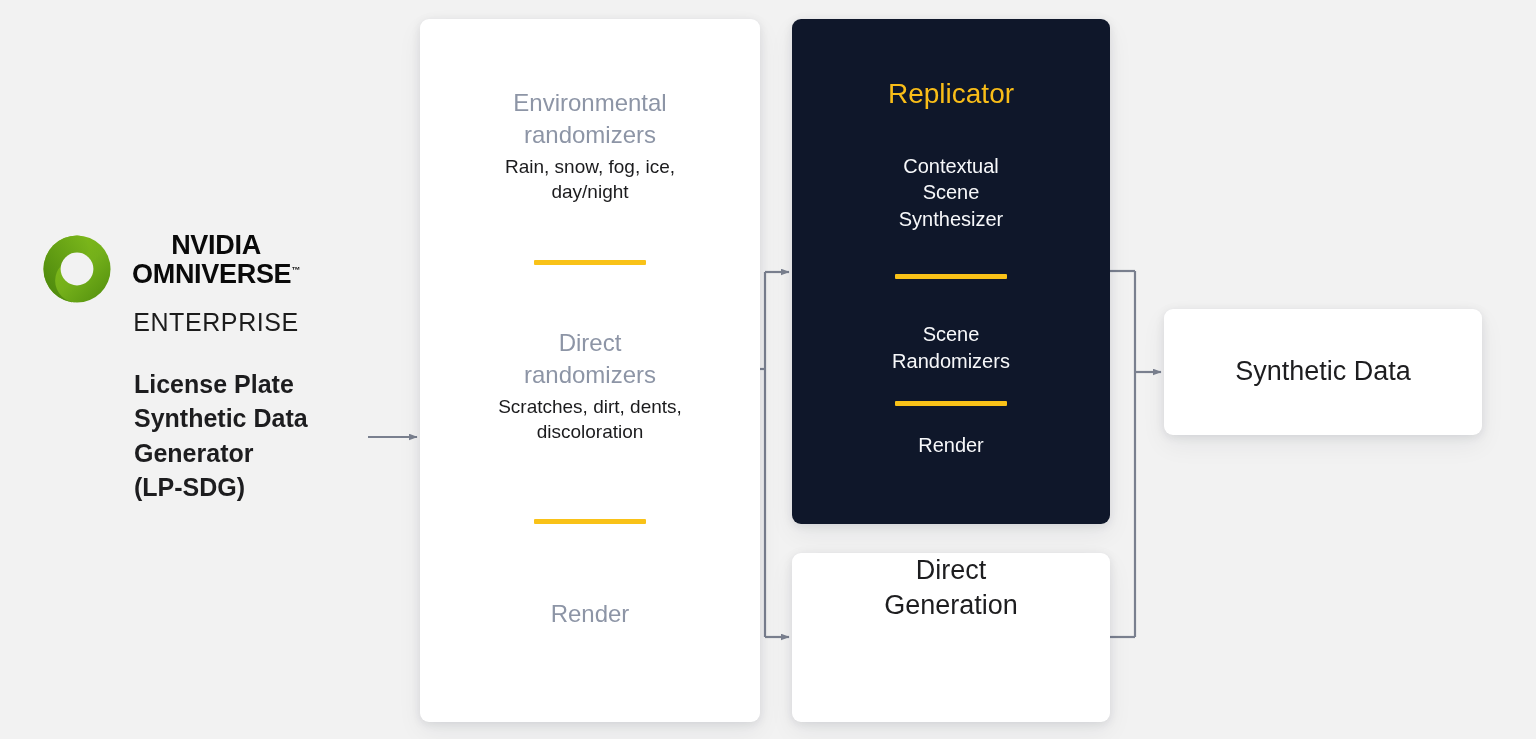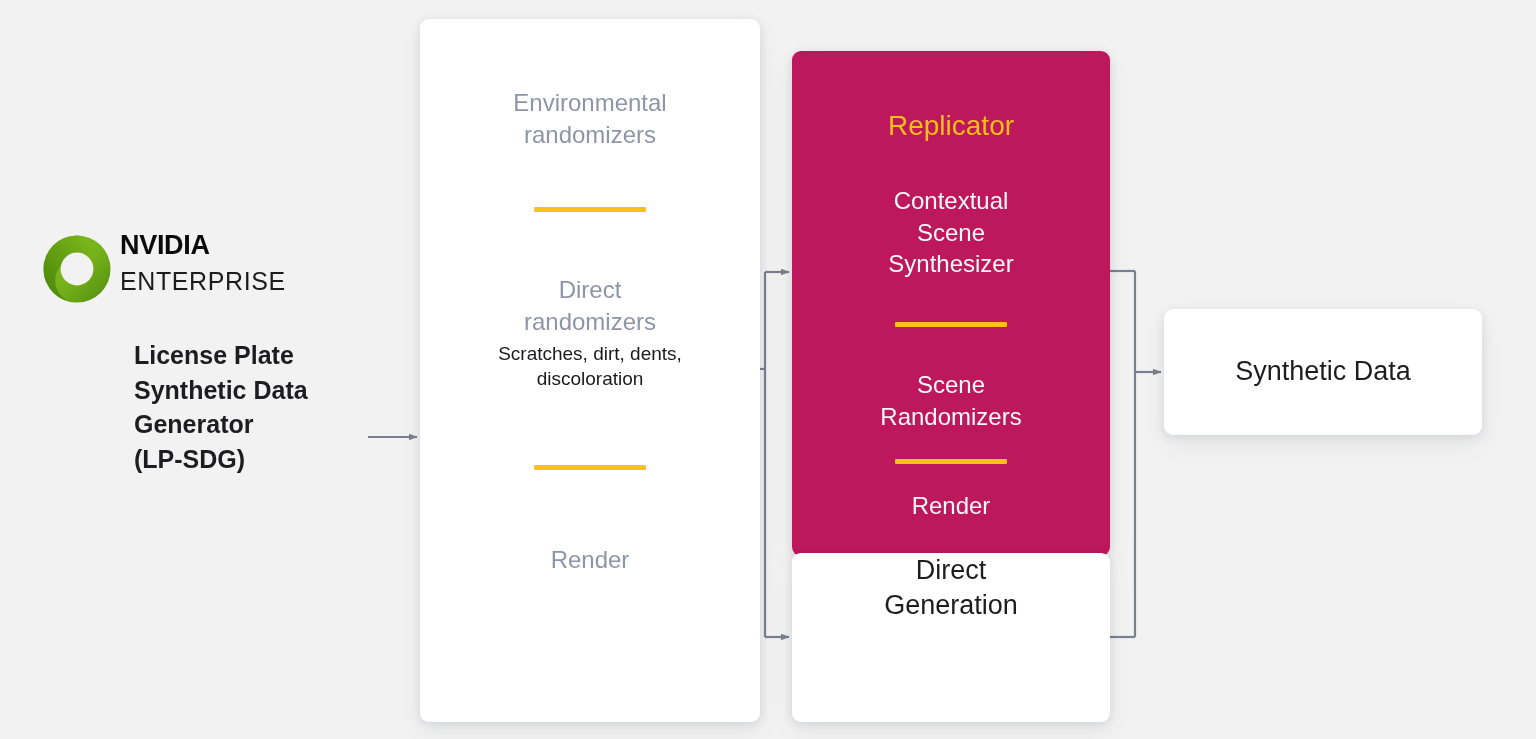--- a/index.html
+++ b/index.html
@@ -25,21 +25,22 @@
   
   #brand-block {
     position: absolute;
     left: 38px;
     top: 228px;
     width: 340px;
   }
   #brand-lockup {
     display: flex;
     align-items: flex-start;
-    gap: 4px;
+    gap: 16px;
+    text-align: center;
   }
   #omniverse-mark {
     width: 78px;
     height: 78px;
     flex: 0 0 78px;
     margin-top: 2px;
   }
   #brand-wordmark {
     padding-top: 3px;
     line-height: 1;
@@ -62,21 +63,21 @@
     vertical-align: super;
     line-height: 1;
   }
   .wm-line3 {
     display: block;
     font-weight: 400;
     font-size: 25px;
     letter-spacing: 0.6px;
     color: #1c1c1c;
     line-height: 1.15;
-    margin-top: 7px;
+    margin-top: 20px;
   }
   #brand-caption {
     margin-top: 30px;
     margin-left: 96px;
     font-size: 25px;
     line-height: 1.38;
     color: #1d1d1f;
     font-weight: 700;
     white-space: pre-line;
   }
@@ -86,22 +87,21 @@
     position: absolute;
     border-radius: 9px;
     box-shadow: 0 2px 10px rgba(25, 30, 45, 0.10),
                 0 10px 26px rgba(25, 30, 45, 0.06);
     box-sizing: border-box;
   }
   .card-light {
     background: #ffffff;
   }
   .card-dark {
-    background: #be185d;
-    margin-top: 32px;
+    background: #0f172a;
   }
 
   #randomizers-card {
     left: 420px;
     top: 19px;
     width: 340px;
     height: 703px;
     padding-top: 68px;
   }
   #replicator-card {
@@ -143,21 +143,21 @@
   }
   .dark-sub {
     font-size: 19px;
     line-height: 1.33;
     color: #1b1b1d;
     font-weight: 400;
     margin-top: 3px;
     white-space: pre-line;
   }
   .white-heading {
-    font-size: 24px;
+    font-size: 20px;
     line-height: 1.33;
     color: #f7f8fa;
     font-weight: 400;
     white-space: pre-line;
   }
   .gold-title {
     font-size: 28px;
     line-height: 1.2;
     color: #f9bd18;
     font-weight: 400;
@@ -238,34 +238,37 @@
             <stop offset="0%" stop-color="#3f7a09"></stop>
             <stop offset="100%" stop-color="#7cb81c"></stop>
           </linearGradient>
         </defs>
         <circle cx="50" cy="50" r="43" fill="url(#ovg1)"></circle>
         <path d="M50,7 a43,43 0 0,0 0,86 a28,28 0 0,1 0,-56 a15,15 0 0,0 0,-30 z" fill="url(#ovg2)" opacity="0.85"></path>
         <circle cx="50" cy="50" r="21" fill="#f2f2f2"></circle>
       </svg>
       <div id="brand-wordmark">
         <span class="wm-line1">NVIDIA</span>
+        <span class="wm-line2"><span>OMNIVERSE</span><span class="wm-tm">™</span></span>
         <span class="wm-line3">ENTERPRISE</span>
       </div>
     </div>
     <div id="brand-caption">License Plate
 Synthetic Data
 Generator
 (LP-SDG)</div>
   </div>
 
   <div id="randomizers-card" class="card card-light">
 
     <div class="stack">
       <div class="grey-heading">Environmental
 randomizers</div>
+      <div class="dark-sub">Rain, snow, fog, ice,
+day/night</div>
     </div>
 
     <div class="gap-lg"></div>
     <div class="divider"></div>
     <div class="gap-xl"></div>
 
     <div class="stack">
       <div class="grey-heading">Direct
 randomizers</div>
       <div class="dark-sub">Scratches, dirt, dents,

